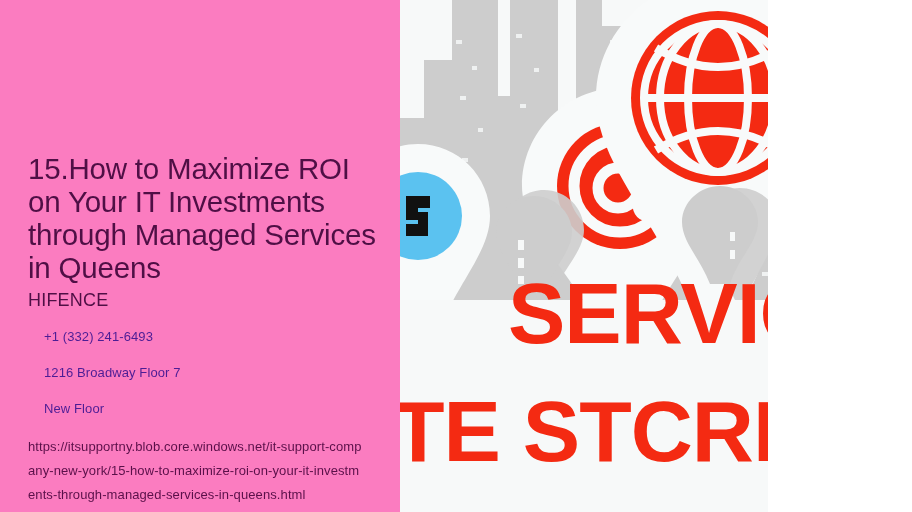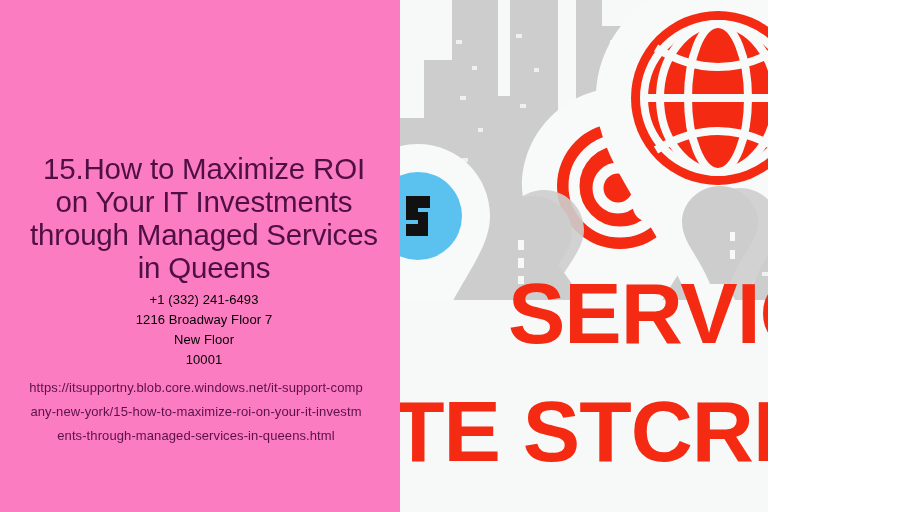--- a/index.html
+++ b/index.html
@@ -13,21 +13,20 @@
     overflow: hidden;
     font-family: "Liberation Sans", sans-serif;
   }
   .page {
     position: relative;
     width: 768px;
     height: 512px;
     display: flex;
     overflow: hidden;
     background: #ffffff;
-    text-align: center;
   }
 
   
   .info-panel {
     position: relative;
     width: 400px;
     height: 512px;
     flex: 0 0 400px;
     background: #fb7cc0;
     box-sizing: border-box;
@@ -51,25 +50,25 @@
   }
   .org-name {
     color: #4f0f45;
     font-size: 18px;
     line-height: 21px;
     font-weight: 400;
     margin: 0 0 3px 0;
     letter-spacing: 0.2px;
   }
   .contact-line {
-    color: #000000;
+    color: #4c1d95;
     font-size: 13px;
     line-height: 20px;
     font-weight: 400;
-    margin: 0;
+    margin: 16px;
     letter-spacing: 0.1px;
   }
   .source-url {
     color: #5a1049;
     font-size: 13px;
     line-height: 24px;
     font-weight: 400;
     margin: 6px 16px 0 0;
     word-break: break-all;
     letter-spacing: 0.1px;
@@ -123,28 +122,28 @@
 </head>
 <body>
 
 <div class="page">
 
   <div class="info-panel">
     <div class="info-inner">
 
       <h1 class="article-title">15.How to Maximize ROI on Your IT Investments through Managed Services in Queens</h1>
 
+      <div class="org-name">HIFENCE</div>
 
       <div class="contact-line">+1 (332) 241-6493</div>
 
       <div class="contact-line">1216 Broadway Floor 7</div>
 
       <div class="contact-line">New Floor</div>
 
-      <div class="contact-line">10001</div>
 
       <div class="source-url">https://itsupportny.blob.core.windows.net/it-support-company-new-york/15-how-to-maximize-roi-on-your-it-investments-through-managed-services-in-queens.html</div>
 
     </div>
   </div>
 
   <div class="art-panel">
 
     <svg class="art-svg" viewBox="0 0 512 512" preserveAspectRatio="none">
 

